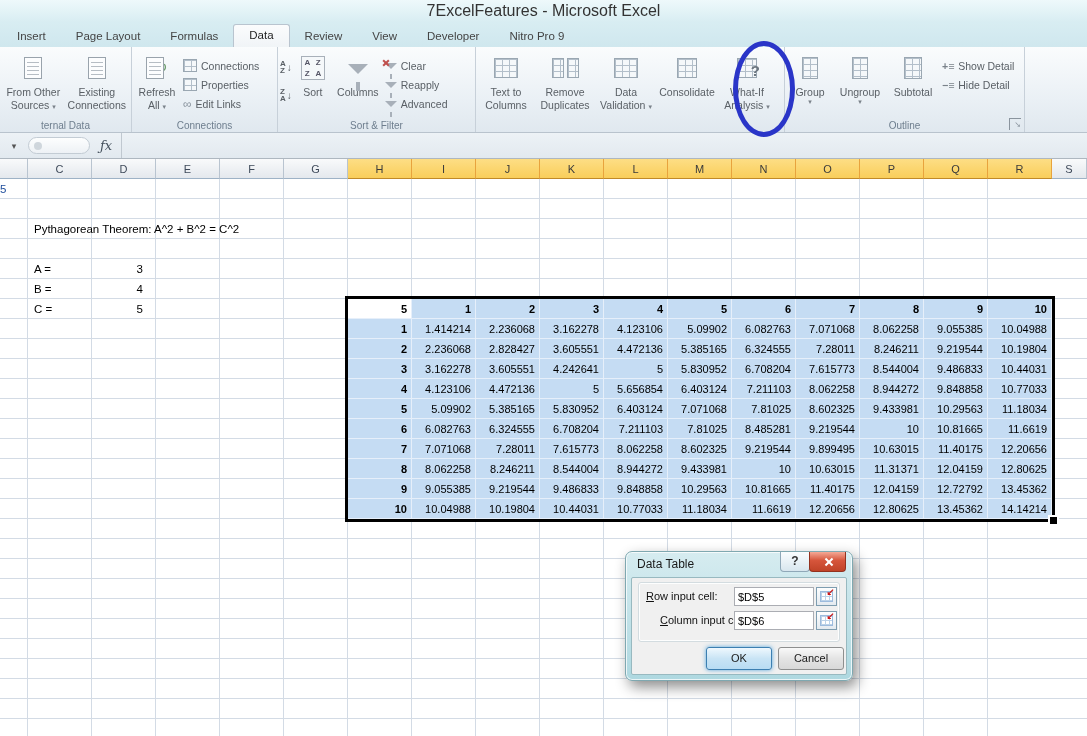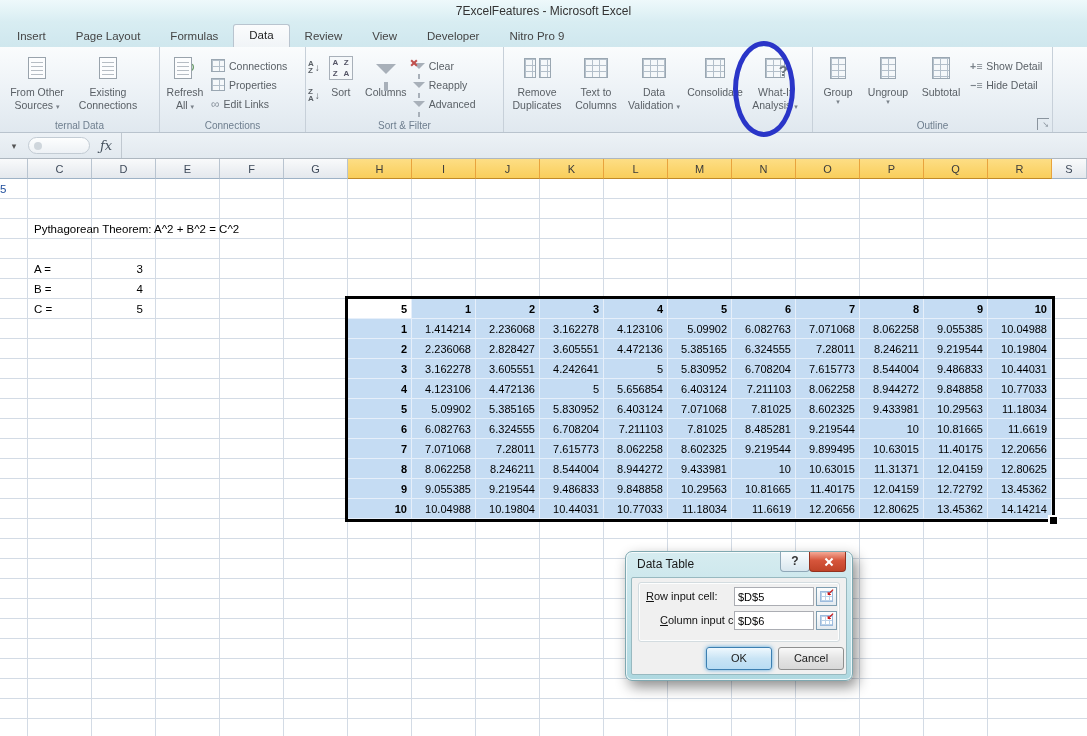--- a/index.html
+++ b/index.html
@@ -1,20 +1,20 @@
 <!DOCTYPE html>
 <html><head>
 <meta charset="utf-8">
 <style>
   html,body{margin:0;padding:0;}
   body{width:1087px;height:736px;position:relative;overflow:hidden;background:#fff;
        font-family:"Liberation Sans","DejaVu Sans",sans-serif;-webkit-font-smoothing:antialiased;}
   
   .titlebar{position:absolute;left:0;top:0;width:1087px;height:22px;
-    background:linear-gradient(180deg,#eef9fb,#d8edf2);text-align:center;font-size:12px;color:#333;line-height:22px;}
+    background:linear-gradient(180deg,#eef9fb,#d8edf2);text-align:center;font-size:16px;color:#333;line-height:22px;}
   
   .tabrow{position:absolute;left:0;top:22px;width:1087px;height:25px;display:flex;align-items:flex-end;
     background:linear-gradient(180deg,#d8edf2,#cfe7ee);padding-left:2px;box-sizing:border-box;}
   .tab{font-size:11.5px;color:#444;padding:5px 15px 5px;white-space:nowrap;}
   .tab.active{background:linear-gradient(#fbfcfd,#f0f4f7);border:1px solid #b9c4cf;border-bottom:none;
     border-radius:3px 3px 0 0;color:#1f1f1f;padding:4px 15px 6px;}
   
   .ribbon{position:absolute;left:0;top:47px;width:1087px;height:86px;box-sizing:border-box;
     background:linear-gradient(180deg,#fafcfd,#eaf0f5 62%,#e0e8ef);border-bottom:1px solid #b9c3cd;display:flex;}
   .rgroup{position:relative;height:100%;border-right:1px solid #c7d0d9;box-sizing:border-box;
@@ -123,21 +123,21 @@
   <div class="tab">Formulas</div>
   <div class="tab active">Data</div>
   <div class="tab">Review</div>
   <div class="tab">View</div>
   <div class="tab">Developer</div>
   <div class="tab">Nitro Pro 9</div>
 </div>
 
 <div class="ribbon">
 
-  <div class="rgroup" style="width:160px;">
+  <div class="rgroup" style="width:132px;">
     <div class="bigbtn" style="width:70px;">
       <div class="bicon">
           <div class="msheet"></div>
         </div>
       <span>From Other</span>
       <span><span>Sources</span> <span class="darr">▾</span></span>
     </div>
     <div class="bigbtn" style="width:72px;">
       <div class="bicon">
           <div class="msheet"></div>
@@ -222,34 +222,34 @@
       </div>
       <div class="smallbtn">
         <span class="funsm"></span>
         <span>Advanced</span>
       </div>
     </div>
     <div class="glabel">Sort &amp; Filter</div>
   </div>
 
   <div class="rgroup" style="width:309px;">
+    <div class="bigbtn" style="width:56px;">
+      <div class="bicon">
+          <span class="mgrid" style="width:24px;"></span>
+        </div>
+      <span>Text to</span>
+      <span>Columns</span>
+    </div>
     <div class="bigbtn" style="width:62px;">
       <div class="bicon">
           <span class="mgrid" style="width:12px;"></span>
           <span class="mgrid" style="width:12px;margin-left:3px;"></span>
         </div>
       <span>Remove</span>
       <span>Duplicates</span>
-    </div>
-    <div class="bigbtn" style="width:56px;">
-      <div class="bicon">
-          <span class="mgrid" style="width:24px;"></span>
-        </div>
-      <span>Text to</span>
-      <span>Columns</span>
     </div>
     <div class="bigbtn" style="width:60px;">
       <div class="bicon">
           <span class="mgrid" style="width:24px;"></span>
         </div>
       <span>Data</span>
       <span><span>Validation</span> <span class="darr">▾</span></span>
     </div>
     <div class="bigbtn" style="width:62px;">
       <div class="bicon">

